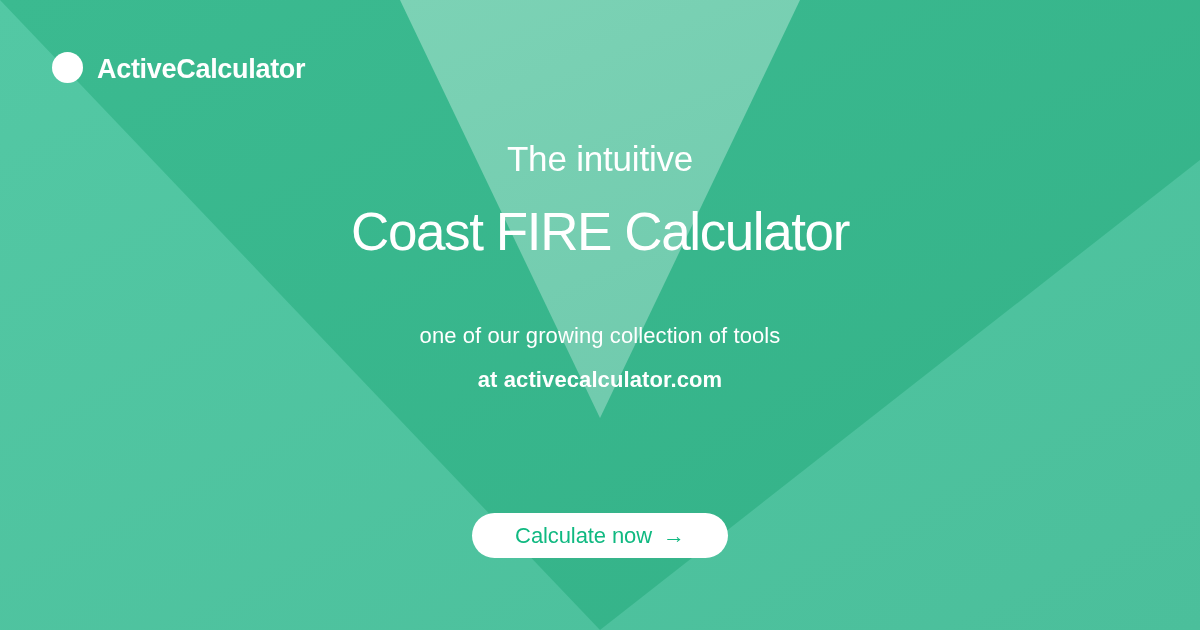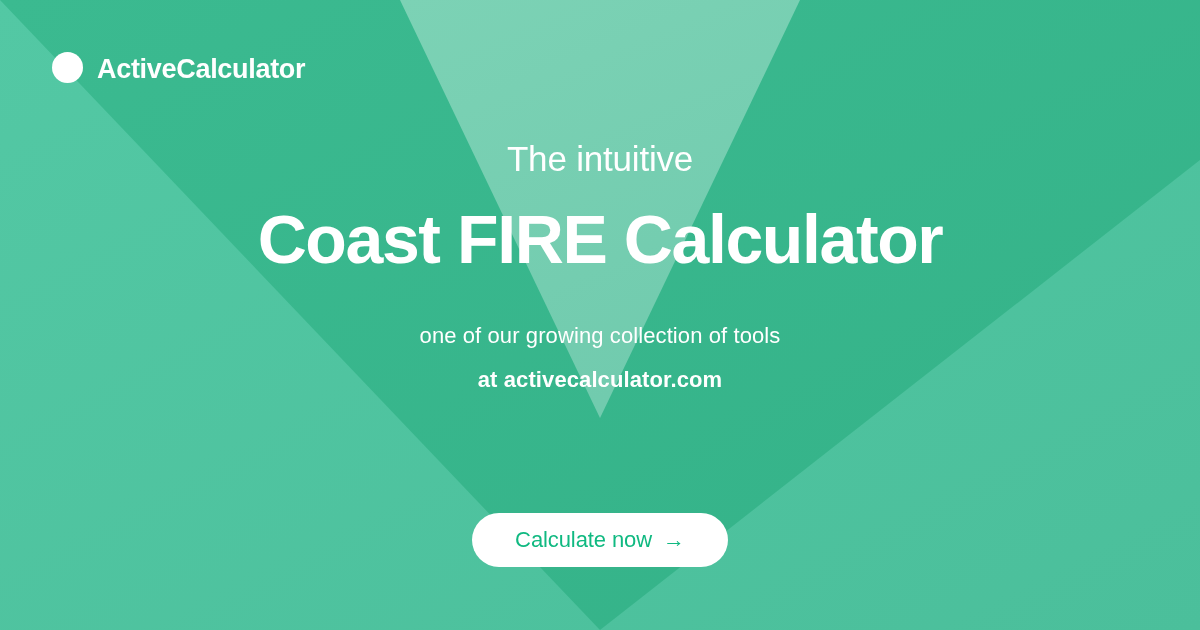--- a/index.html
+++ b/index.html
@@ -80,22 +80,22 @@
     line-height: 1.1;
     letter-spacing: -0.2px;
   }
 
   .headline {
     position: absolute;
     top: 203px;
     left: 0;
     right: 0;
     color: #ffffff;
-    font-size: 68px;
-    font-weight: 700;
+    font-size: 53px;
+    font-weight: 400;
     line-height: 1.08;
     letter-spacing: -1.4px;
     white-space: nowrap;
     text-align: center;
   }
 
   .sub-a {
     position: absolute;
     top: 323px;
     left: 0;
@@ -117,21 +117,21 @@
     line-height: 1.2;
     letter-spacing: 0.1px;
   }
 
   
   .cta {
     position: absolute;
     left: 472px;
     top: 513px;
     width: 256px;
-    height: 54px;
+    height: 45px;
     border: none;
     border-radius: 27px;
     background: #ffffff;
     color: #10B981;
     font-family: "Liberation Sans", sans-serif;
     font-size: 22px;
     font-weight: 500;
     letter-spacing: -0.1px;
     display: flex;
     align-items: center;

